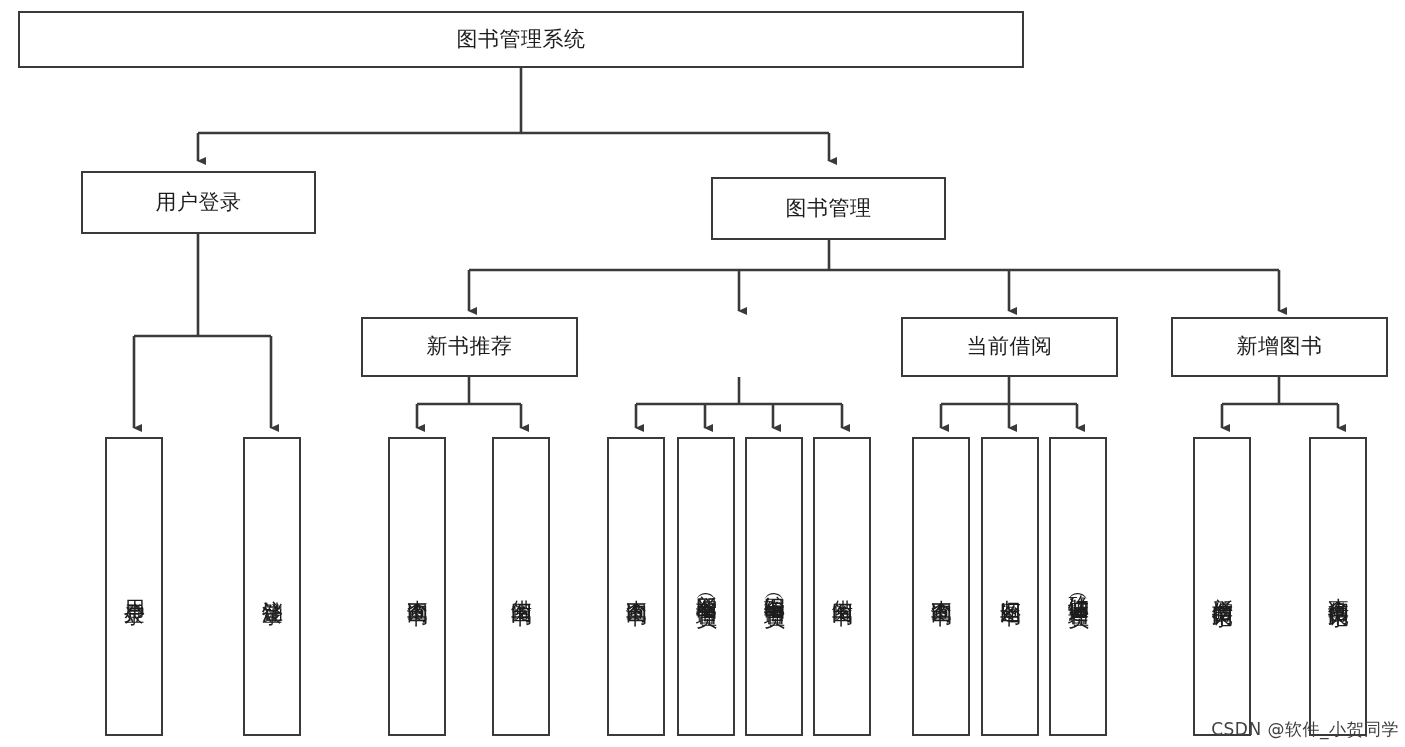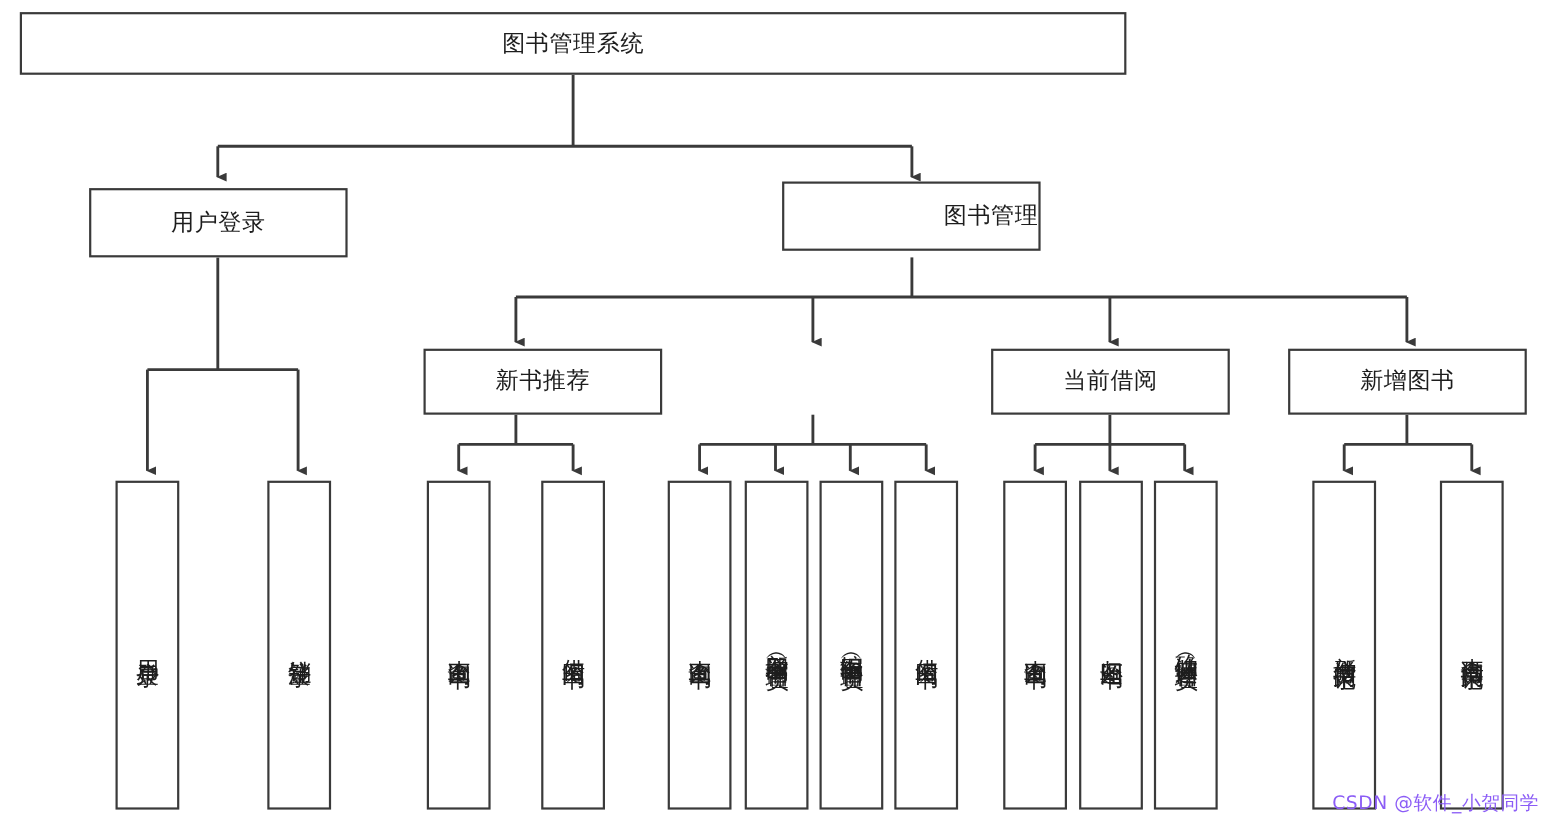--- a/index.html
+++ b/index.html
@@ -54,21 +54,21 @@
     writing-mode: vertical-rl;
     text-orientation: upright;
     letter-spacing: 2px;
     display: block;
   }
   .watermark {
     position: absolute;
     right: 6px;
     bottom: 6px;
     font-size: 17px;
-    color: #8b5cf6;
+    color: #404040;
     letter-spacing: 0.5px;
     white-space: nowrap;
   }
 </style>
 </head>
 <body>
 
 <div id="canvas">
 
   <svg class="wires" viewBox="0 0 1405 747">
@@ -121,25 +121,25 @@
     </g>
   </svg>
 
   <div class="node h" style="left:18px; top:11px; width:1006px; height:57px;">
     <span>图书管理系统</span>
   </div>
 
   <div class="node h" style="left:81px; top:171px; width:235px; height:63px;">
     <span>用户登录</span>
   </div>
-  <div class="node h" style="left:711px; top:165px; width:235px; height:63px;justify-content:flex-end;">
+  <div class="node h" style="left:711px; top:177px; width:235px; height:63px;">
     <span>图书管理</span>
   </div>
 
-  <div class="node h" style="left:361px; top:317px; width:217px; height:60px;margin-left:24px;">
+  <div class="node h" style="left:361px; top:317px; width:217px; height:60px;">
     <span>新书推荐</span>
   </div>
   <div class="node h" style="left:901px; top:317px; width:217px; height:60px;justify-content:center;">
     <span>当前借阅</span>
   </div>
   <div class="node h" style="left:1171px; top:317px; width:217px; height:60px;">
     <span>新增图书</span>
   </div>
 
   <div class="node v" style="left:105px; top:437px; width:58px; height:299px;">

